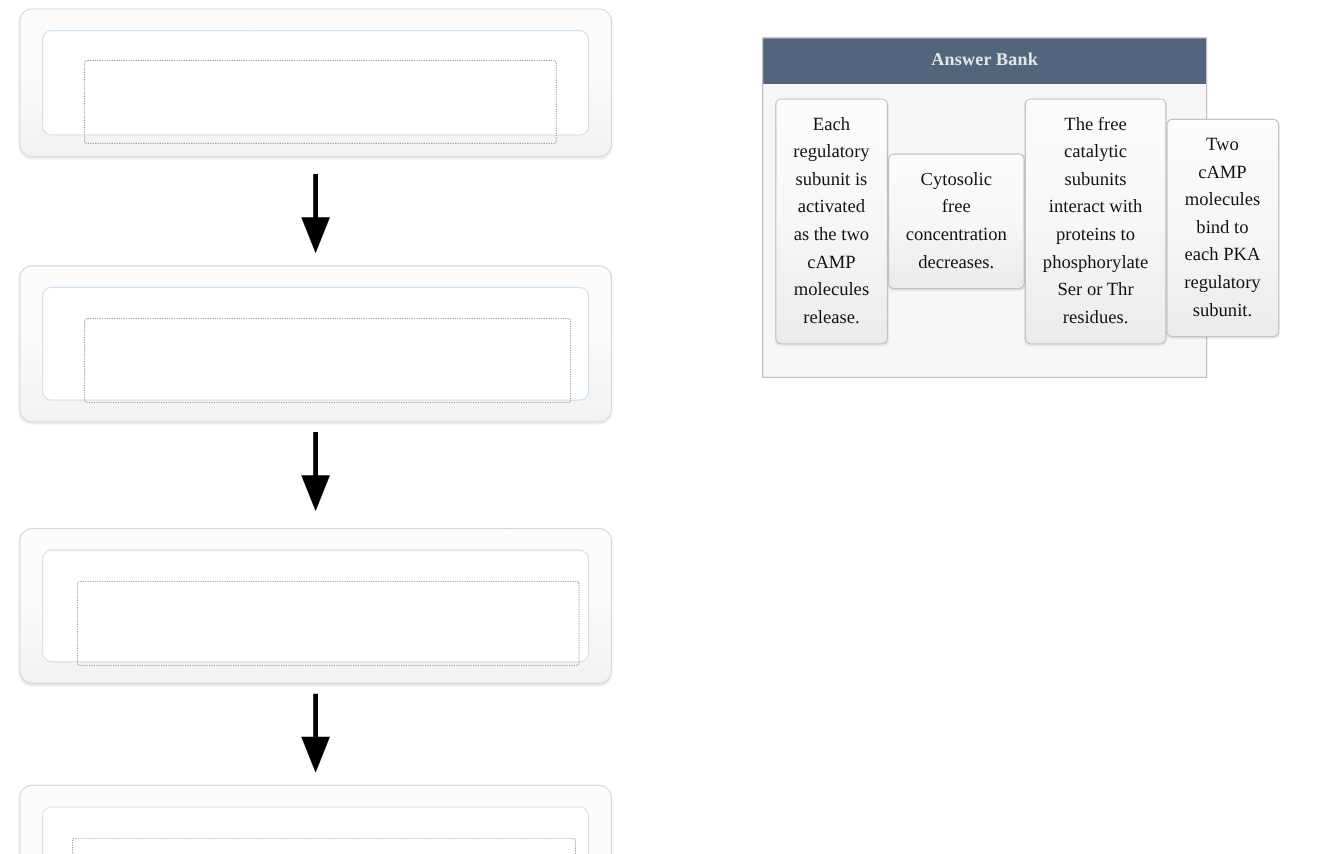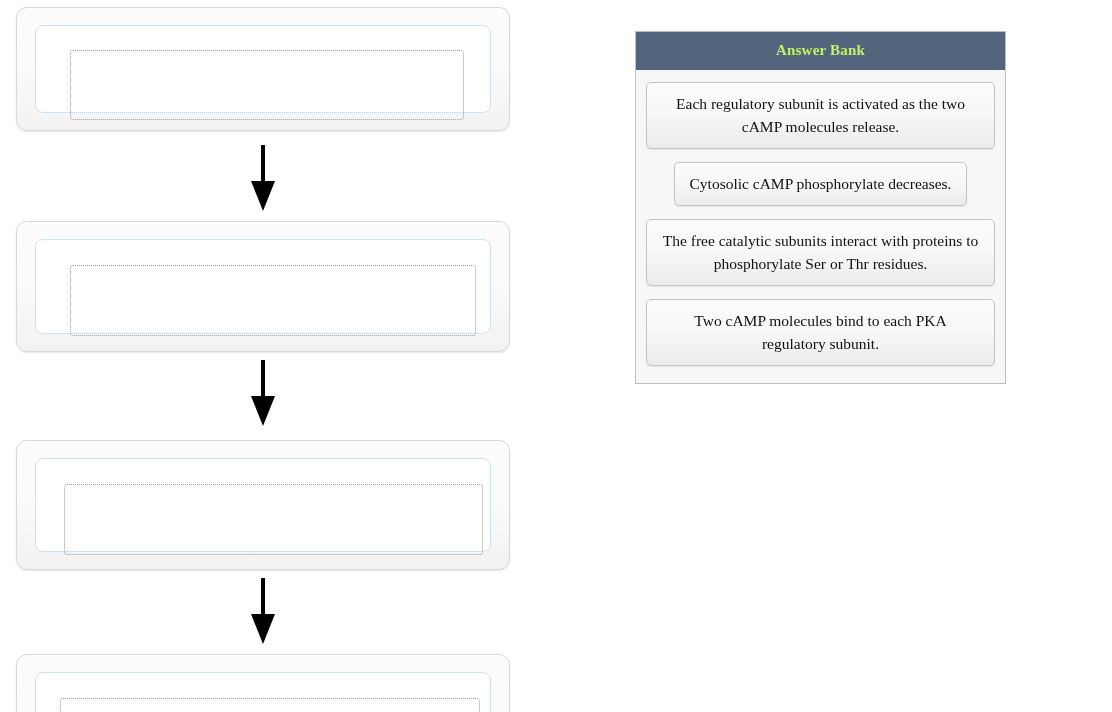--- a/index.html
+++ b/index.html
@@ -93,32 +93,31 @@
     left: 635px;
     top: 31px;
     width: 371px;
     box-sizing: border-box;
     border: 1px solid #bfbfbf;
     background: #f7f7f7;
   }
 
   #answer-bank-header {
     background: #53657d;
-    color: #bef264;
+    color: #e5e5e5;
     font-weight: bold;
     font-size: 15px;
     text-align: center;
     padding: 10px 0 11px 0;
     letter-spacing: 0.2px;
   }
 
   #answer-bank-list {
     padding: 12px 10px 14px 10px;
     display: flex;
-    flex-direction: column;
     align-items: center;
   }
 
   .bank-item {
     box-sizing: border-box;
     border: 1px solid #c3c3c3;
     border-radius: 5px;
     background: linear-gradient(to bottom, #fcfcfc 0%, #f7f7f7 50%, #ebebeb 100%);
     box-shadow: 0 1px 1px rgba(0,0,0,0.08), inset 0 1px 0 #ffffff;
     color: #111111;
@@ -191,17 +190,17 @@
       </div>
     </div>
   </div>
 
 </div>
 
 <div id="answer-bank">
   <div id="answer-bank-header">Answer Bank</div>
   <div id="answer-bank-list">
     <div class="bank-item wide">Each regulatory subunit is activated as the two cAMP molecules release.</div>
-    <div class="bank-item narrow">Cytosolic cAMP phosphorylate decreases.</div>
+    <div class="bank-item narrow">Cytosolic free concentration decreases.</div>
     <div class="bank-item wide">The free catalytic subunits interact with proteins to phosphorylate Ser or Thr residues.</div>
     <div class="bank-item wide">Two cAMP molecules bind to each PKA regulatory subunit.</div>
   </div>
 </div>
 
 </body></html>

